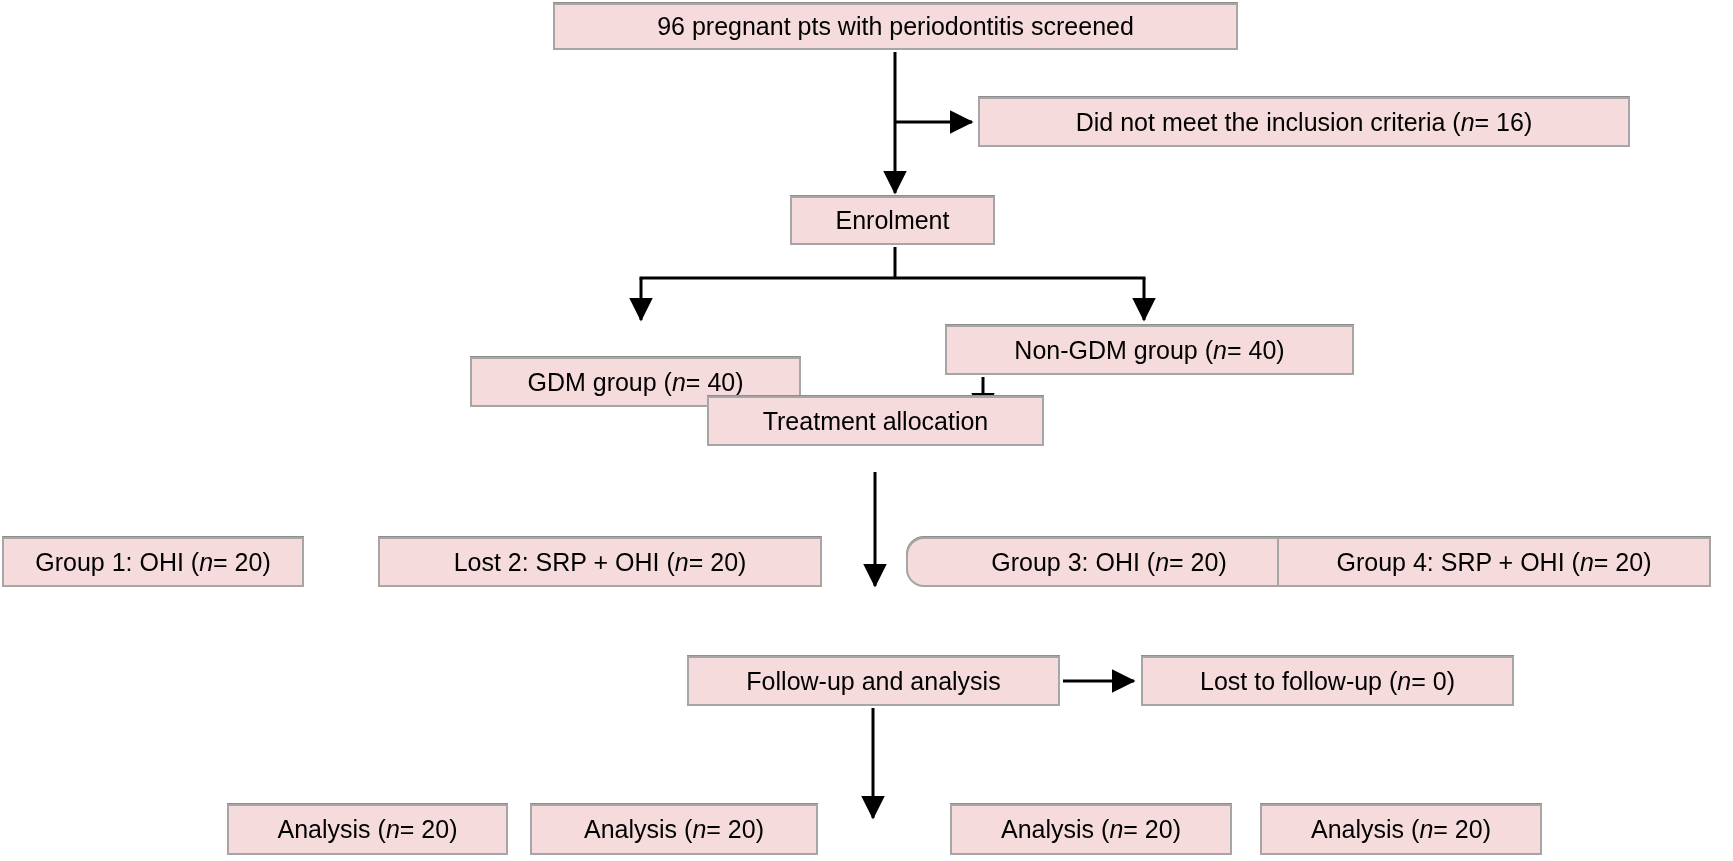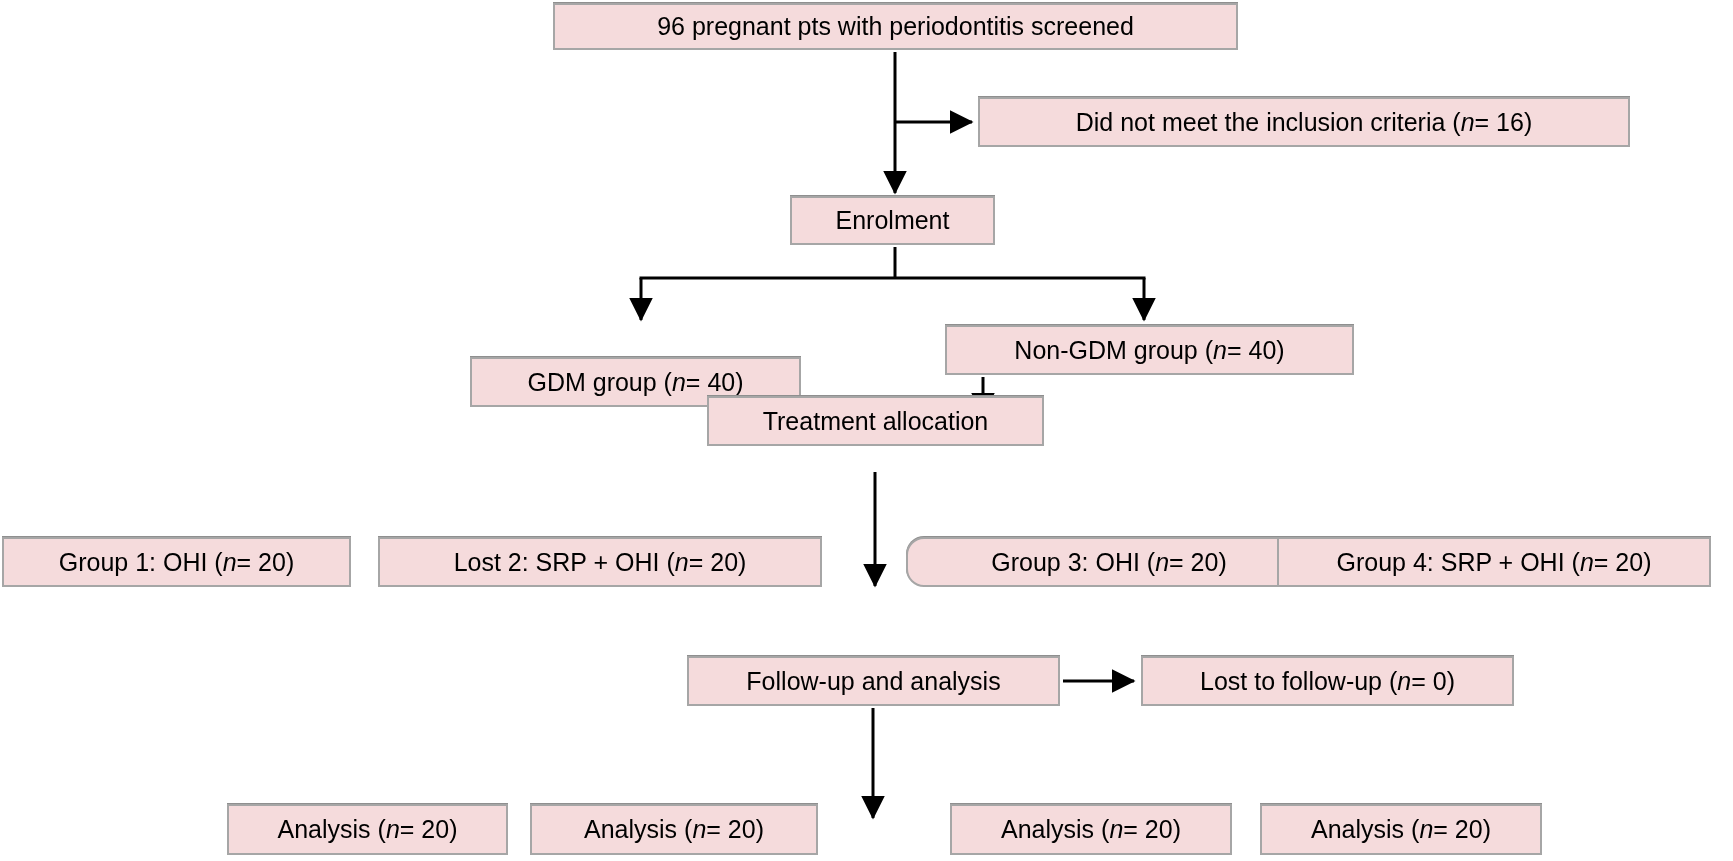--- a/index.html
+++ b/index.html
@@ -33,21 +33,21 @@
   }
   .node .it { font-style: italic; }
   .node span { display: inline; }
 
   #n-screened  { left: 553px;  top: 3px;   width: 685px; height: 47px; }
   #n-excluded  { left: 978px;  top: 97px;  width: 652px; height: 50px; }
   #n-enrolment { left: 790px;  top: 196px; width: 205px; height: 49px; }
   #n-gdm       { left: 470px;  top: 325px; width: 331px; height: 50px; margin-top: 32px; }
   #n-nongdm    { left: 945px;  top: 325px; width: 409px; height: 50px; }
   #n-allocation{ left: 707px;  top: 396px; width: 337px; height: 50px; }
-  #n-group1    { left: 2px;    top: 537px; width: 349px; height: 50px; }
+  #n-group1    { left: 2px;    top: 537px; width: 302px; height: 50px; }
   #n-group2    { left: 378px;  top: 537px; width: 444px; height: 50px; }
   #n-group3    { left: 906px;  top: 537px; width: 406px; height: 50px; border-radius: 18px; }
   #n-group4    { left: 1277px; top: 537px; width: 434px; height: 50px; text-align: center; }
   #n-followup  { left: 687px;  top: 656px; width: 373px; height: 50px; }
   #n-lost      { left: 1141px; top: 656px; width: 373px; height: 50px; }
   #n-analysis1 { left: 227px;  top: 804px; width: 281px; height: 51px; }
   #n-analysis2 { left: 530px;  top: 804px; width: 288px; height: 51px; }
   #n-analysis3 { left: 950px;  top: 804px; width: 282px; height: 51px; }
   #n-analysis4 { left: 1260px; top: 804px; width: 282px; height: 51px; }
 

